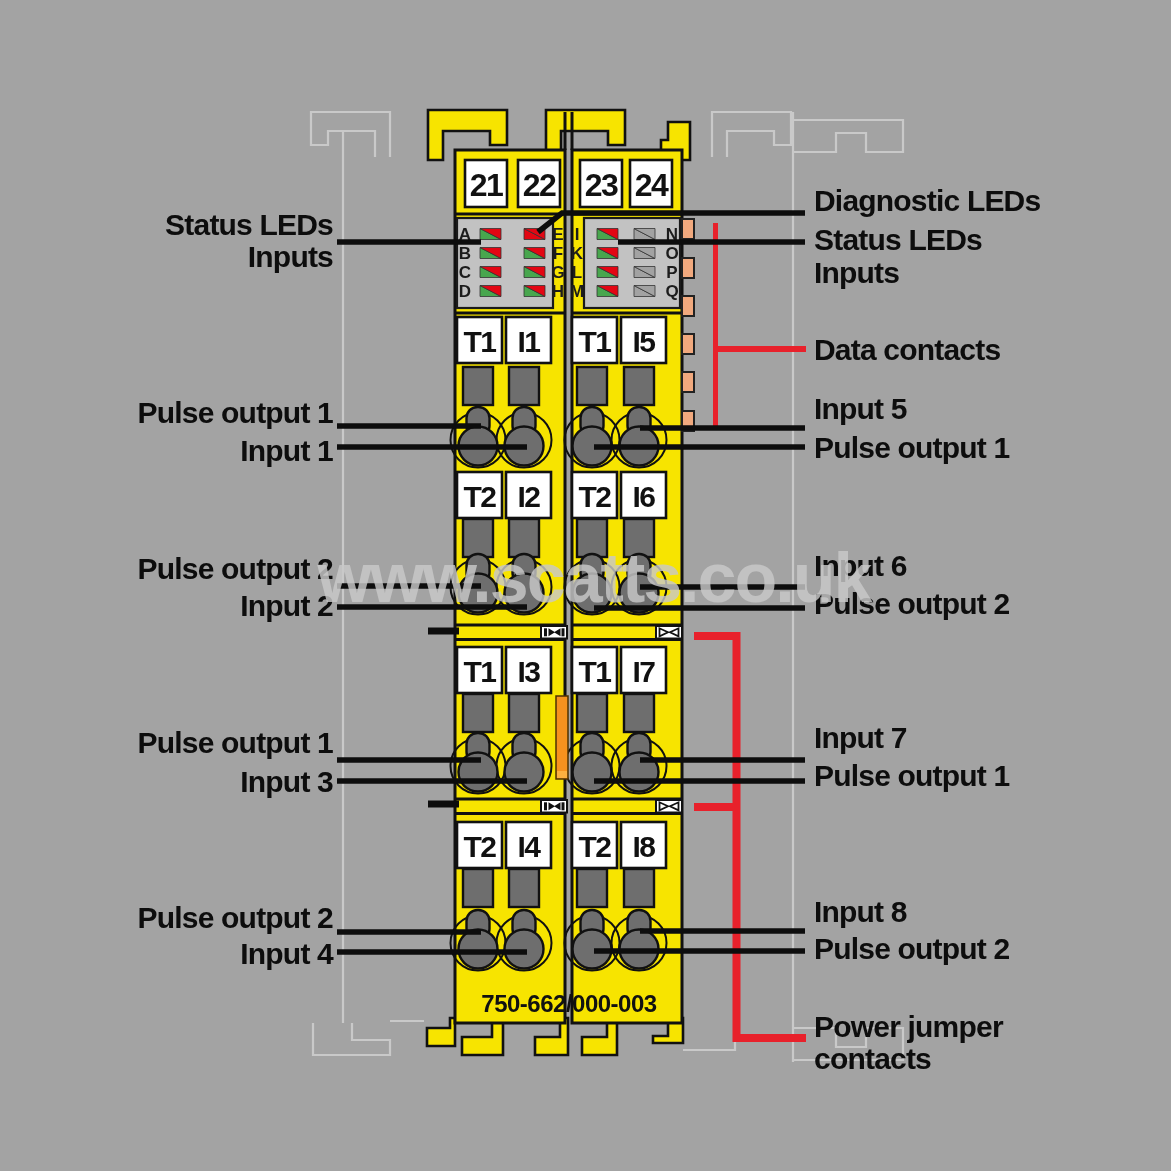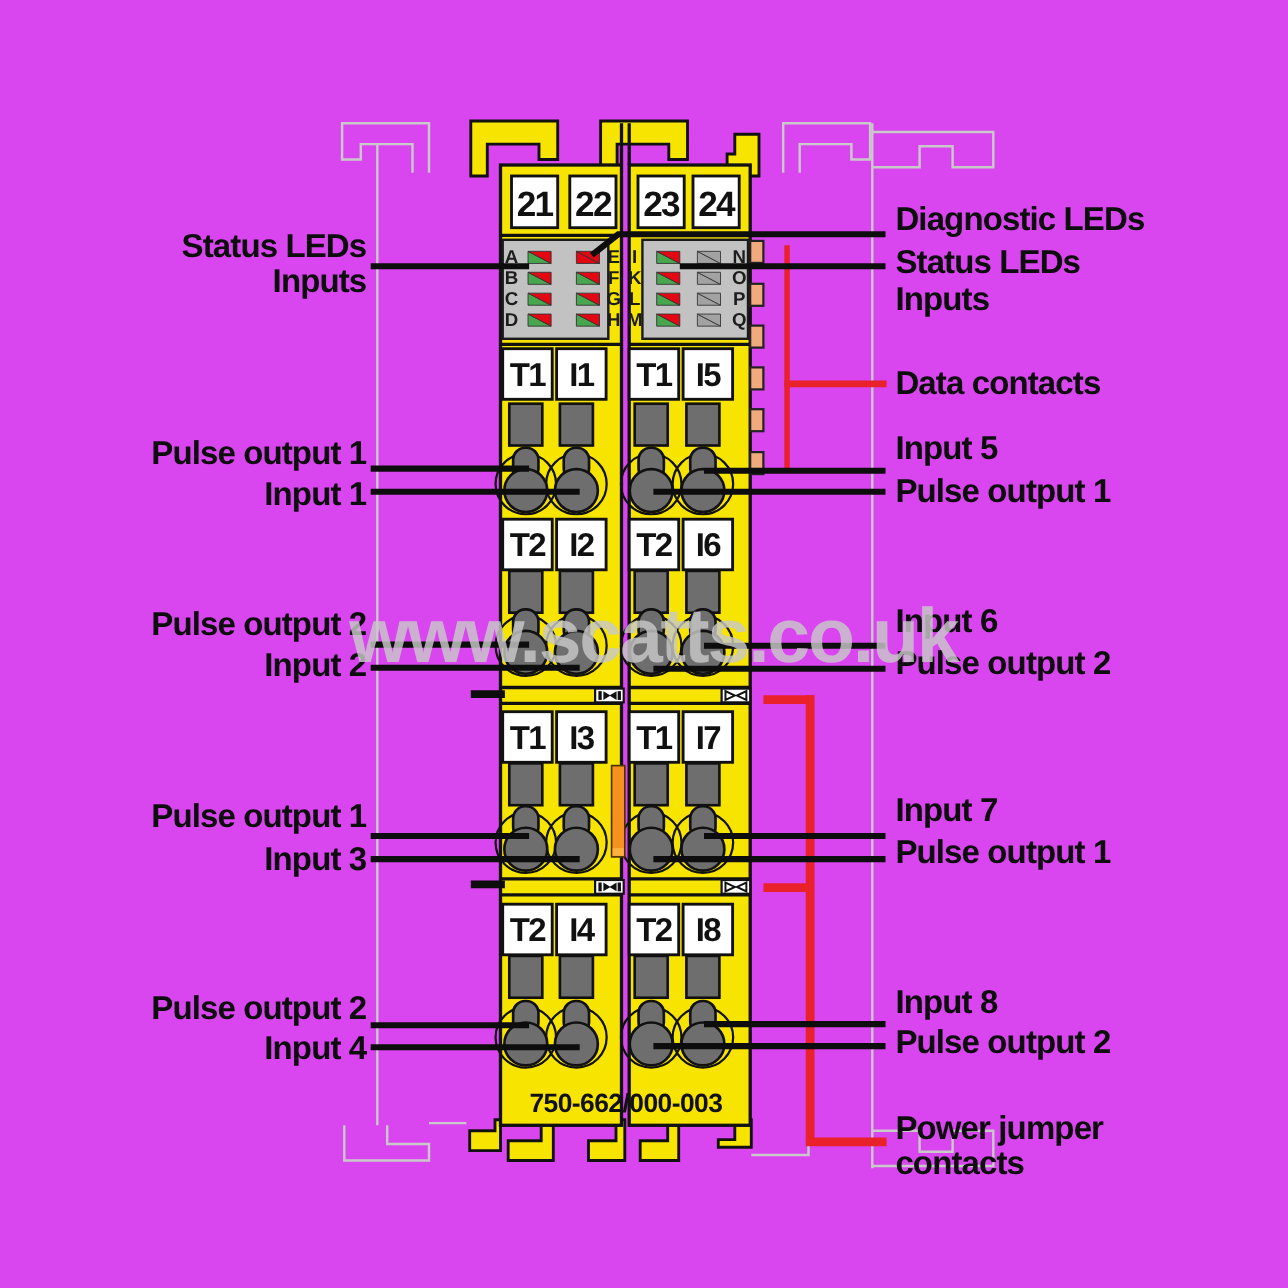--- a/index.html
+++ b/index.html
@@ -1,16 +1,16 @@
 <!DOCTYPE html>
 <html><head>
 <meta charset="utf-8">
 <style>
   html,body{margin:0;padding:0;background:#ffffff;}
-  .stage{position:relative;width:1171px;height:1171px;background:#d946ef;overflow:hidden;
+  .stage{position:relative;width:1171px;height:1171px;background:#a3a3a3;overflow:hidden;
          font-family:"Liberation Sans","DejaVu Sans",sans-serif;}
   svg text{font-family:"Liberation Sans","DejaVu Sans",sans-serif;dominant-baseline:central;}
   .callout{font-size:30px;font-weight:700;fill:#0d0d0d;letter-spacing:-0.8px;}
   .anchor-end{text-anchor:end;}
   .anchor-start{text-anchor:start;}
   .t-label{font-size:30px;font-weight:700;fill:#111;text-anchor:middle;letter-spacing:-1.5px;}
   .num{font-size:32px;font-weight:700;fill:#111;text-anchor:middle;letter-spacing:-1.5px;}
   .letter{font-size:17px;font-weight:700;fill:#1c1c1c;text-anchor:middle;}
   .pn{font-size:24px;font-weight:700;fill:#111;text-anchor:middle;letter-spacing:-0.5px;}
   .wm{font-size:70px;font-weight:700;fill:#c9c9c9;opacity:0.82;text-anchor:middle;letter-spacing:-2px;}

